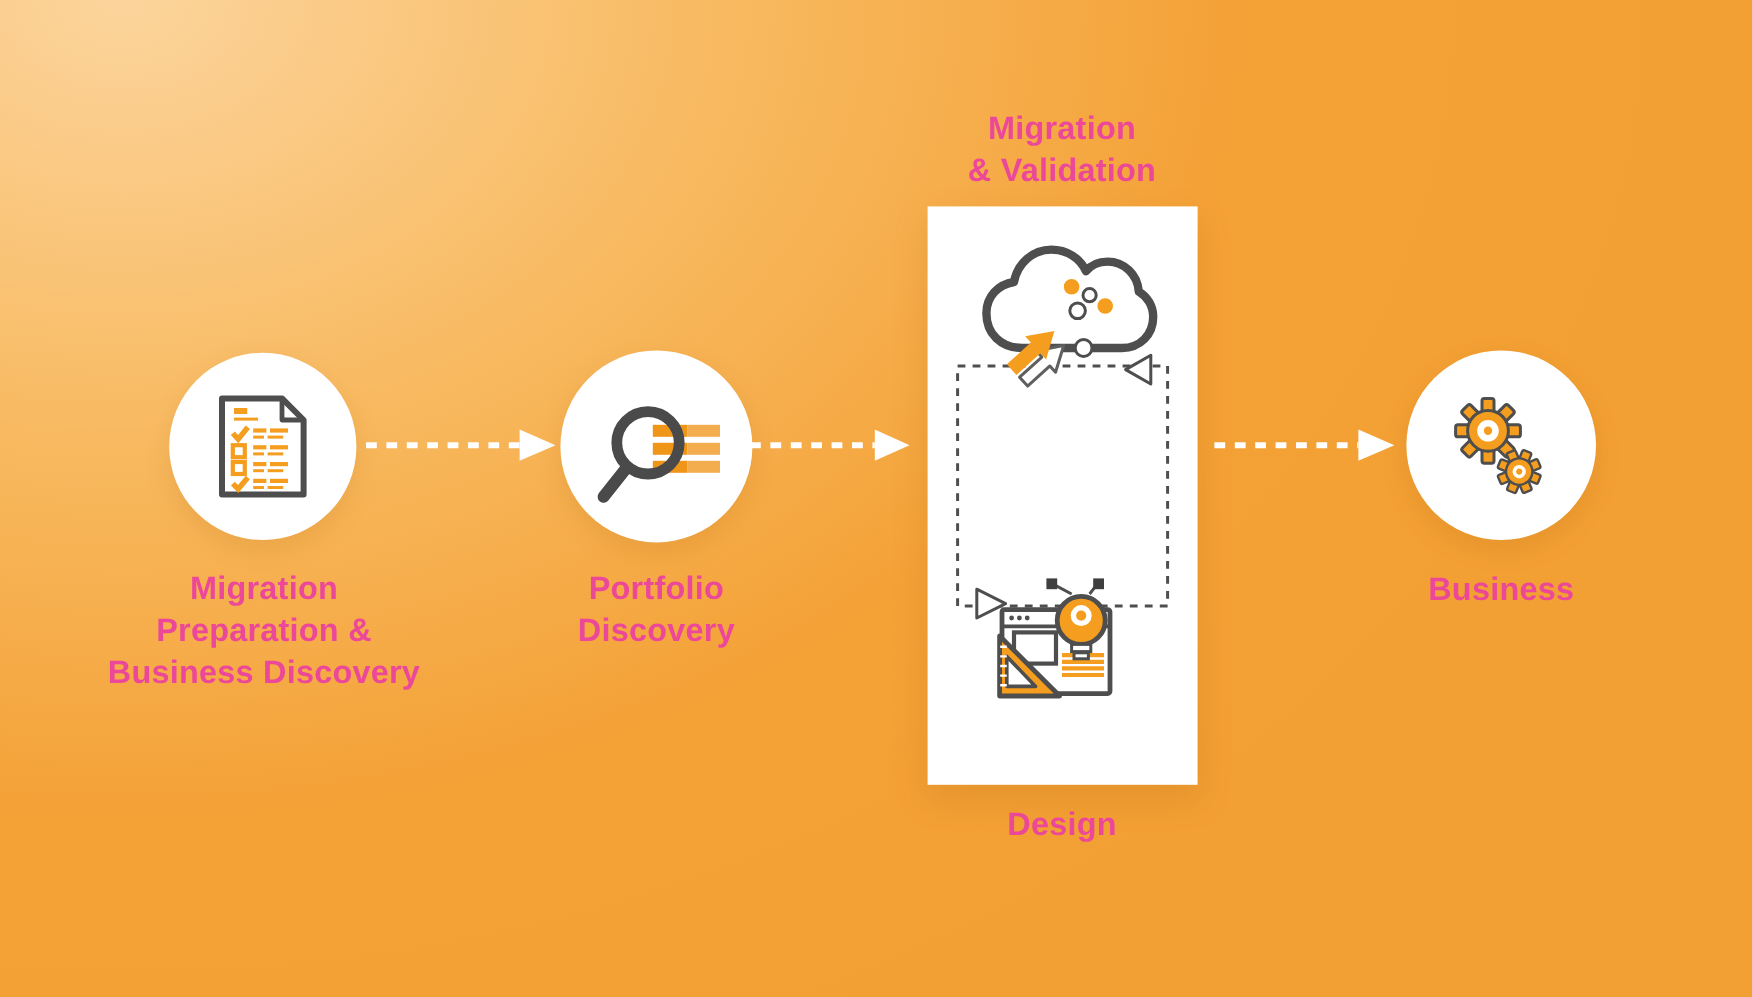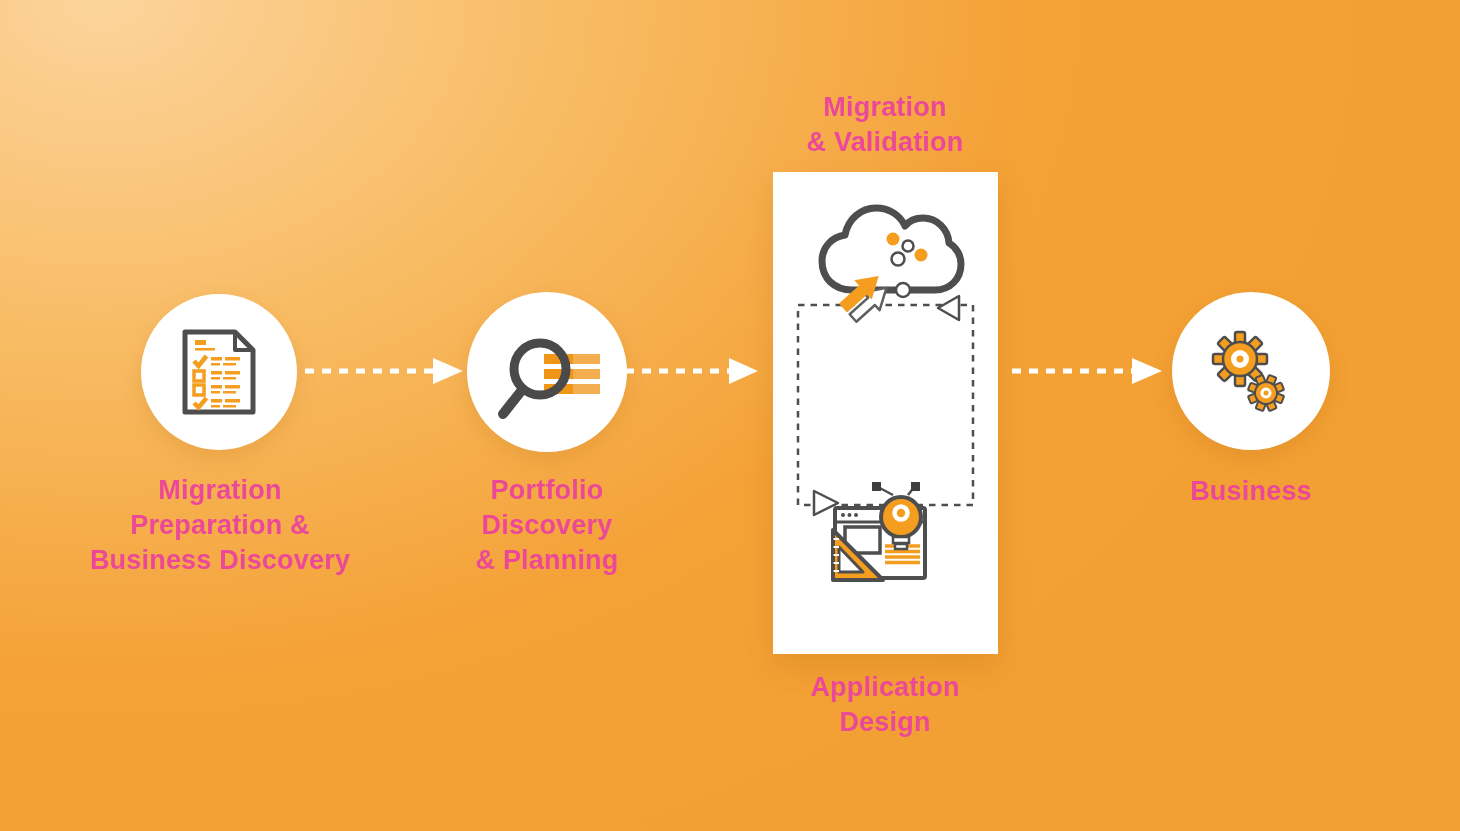--- a/index.html
+++ b/index.html
@@ -91,21 +91,20 @@
         <rect x="55" y="62" width="29" height="10" fill="#ef9619"></rect>
           <rect x="84" y="62" width="27" height="10" fill="#f4ad4e"></rect>
       </g>
       <circle cx="51" cy="47" r="26" fill="none" stroke="#4a4a4a" stroke-width="9"></circle>
       <line x1="33" y1="68" x2="14" y2="92" stroke="#4a4a4a" stroke-width="10" stroke-linecap="round"></line>
     </svg>
   </div>
   <div id="label-2" class="label">
     <span>Portfolio</span>
     <span>Discovery</span>
-    <span>&amp; Planning</span>
   </div>
 
   <svg id="arrow-2" class="arrow" width="137" height="30" viewBox="0 0 137 30">
     <line x1="2" y1="15" x2="106" y2="15" stroke="#fff" stroke-width="5" stroke-dasharray="9 8"></line>
     <polygon points="106,2 135,15 106,28" fill="#fff"></polygon>
   </svg>
 
   <div id="label-3t" class="label">
     <span>Migration</span>
     <span>&amp; Validation</span>
@@ -159,21 +158,20 @@
         <line x1="10.5" y1="62" x2="16" y2="62" stroke="#fff" stroke-width="2"></line>
         <line x1="10.5" y1="70" x2="16" y2="70" stroke="#fff" stroke-width="2"></line>
         <line x1="10.5" y1="78" x2="16" y2="78" stroke="#fff" stroke-width="2"></line>
         <line x1="10.5" y1="86" x2="16" y2="86" stroke="#fff" stroke-width="2"></line>
         <line x1="10.5" y1="94" x2="16" y2="94" stroke="#fff" stroke-width="2"></line>
       </g>
     </svg>
   </div>
 
   <div id="label-3b" class="label">
-    <span>Application</span>
     <span>Design</span>
   </div>
 
   <svg id="arrow-3" class="arrow" width="154" height="30" viewBox="0 0 154 30">
     <line x1="2" y1="15" x2="122" y2="15" stroke="#fff" stroke-width="5" stroke-dasharray="9 8"></line>
     <polygon points="122,2 152,15 122,28" fill="#fff"></polygon>
   </svg>
 
   <div id="circle-4" class="circle">
     <svg width="100" height="104" viewBox="0 0 100 104" style="position:absolute;left:24px;top:22px">

